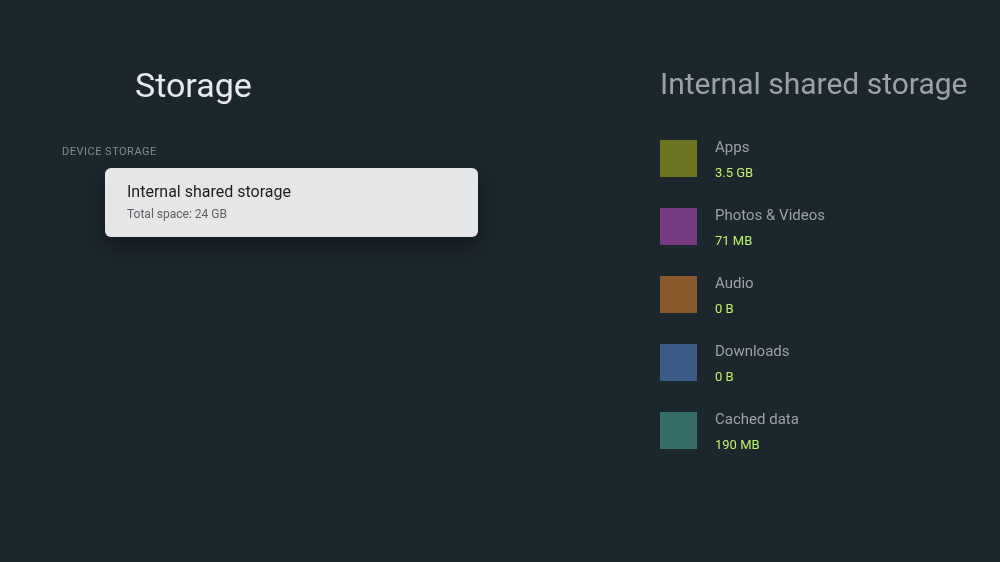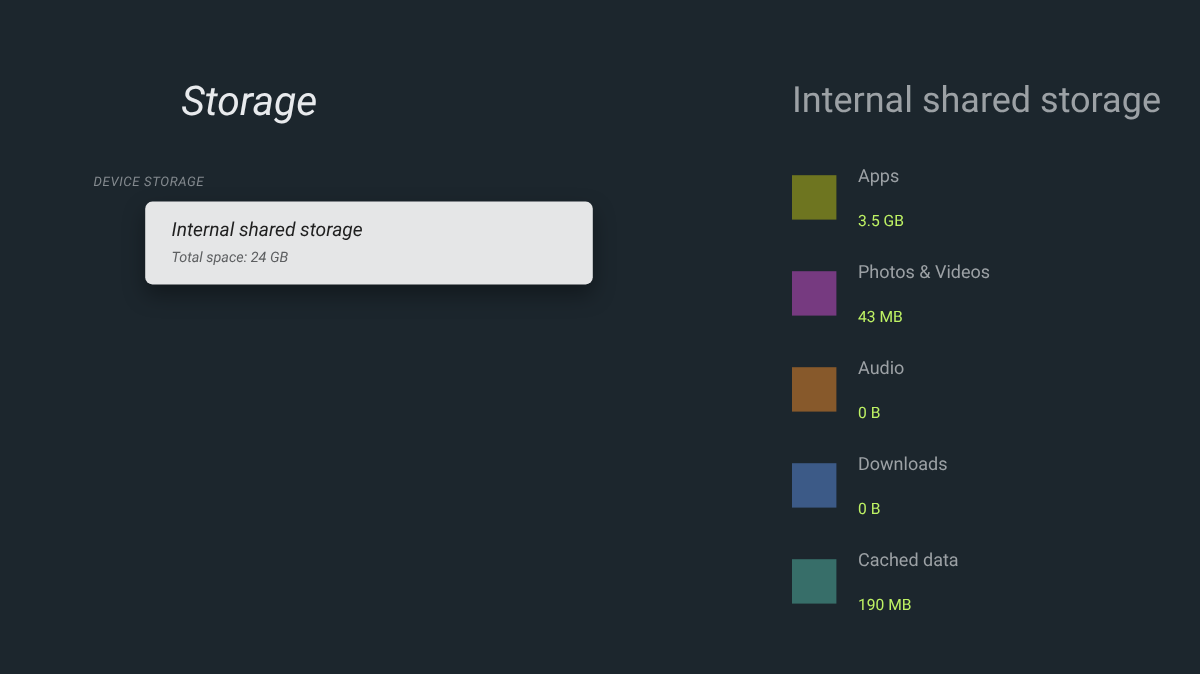--- a/index.html
+++ b/index.html
@@ -10,25 +10,24 @@
     body {
       width: 1000px;
       height: 562px;
       background-color: #1c262d;
       font-family: Roboto, Arial, sans-serif;
       overflow: hidden;
       position: relative;
     }
     .left-panel {
       position: absolute;
-      left: 16px;
+      left: 0;
       top: 0;
       width: 555px;
       padding-top: 65px;
-      font-style: italic;
     }
     .page-title {
       color: #e8eaed;
       font-size: 34px;
       font-weight: 400;
       margin-left: 135px;
       margin-bottom: 40px;
     }
     .section-label {
       color: #848a8f;
@@ -83,21 +82,21 @@
     }
     .category-swatch {
       width: 37px;
       height: 37px;
       flex-shrink: 0;
       margin-right: 18px;
     }
     .category-text {
       display: flex;
       flex-direction: column;
-      gap: 21px;
+      gap: 9px;
     }
     .category-label {
       color: #9ca1a5;
       font-size: 15px;
       font-weight: 400;
     }
     .category-size {
       color: #bef264;
       font-size: 13px;
       font-weight: 400;
@@ -122,21 +121,21 @@
       <div class="category-swatch" style="background-color:#6e7520"></div>
       <div class="category-text">
         <div class="category-label">Apps</div>
         <div class="category-size">3.5 GB</div>
       </div>
     </div>
     <div class="category-item">
       <div class="category-swatch" style="background-color:#763a80"></div>
       <div class="category-text">
         <div class="category-label">Photos &amp; Videos</div>
-        <div class="category-size">43 MB</div>
+        <div class="category-size">71 MB</div>
       </div>
     </div>
     <div class="category-item">
       <div class="category-swatch" style="background-color:#87592b"></div>
       <div class="category-text">
         <div class="category-label">Audio</div>
         <div class="category-size">0 B</div>
       </div>
     </div>
     <div class="category-item">

